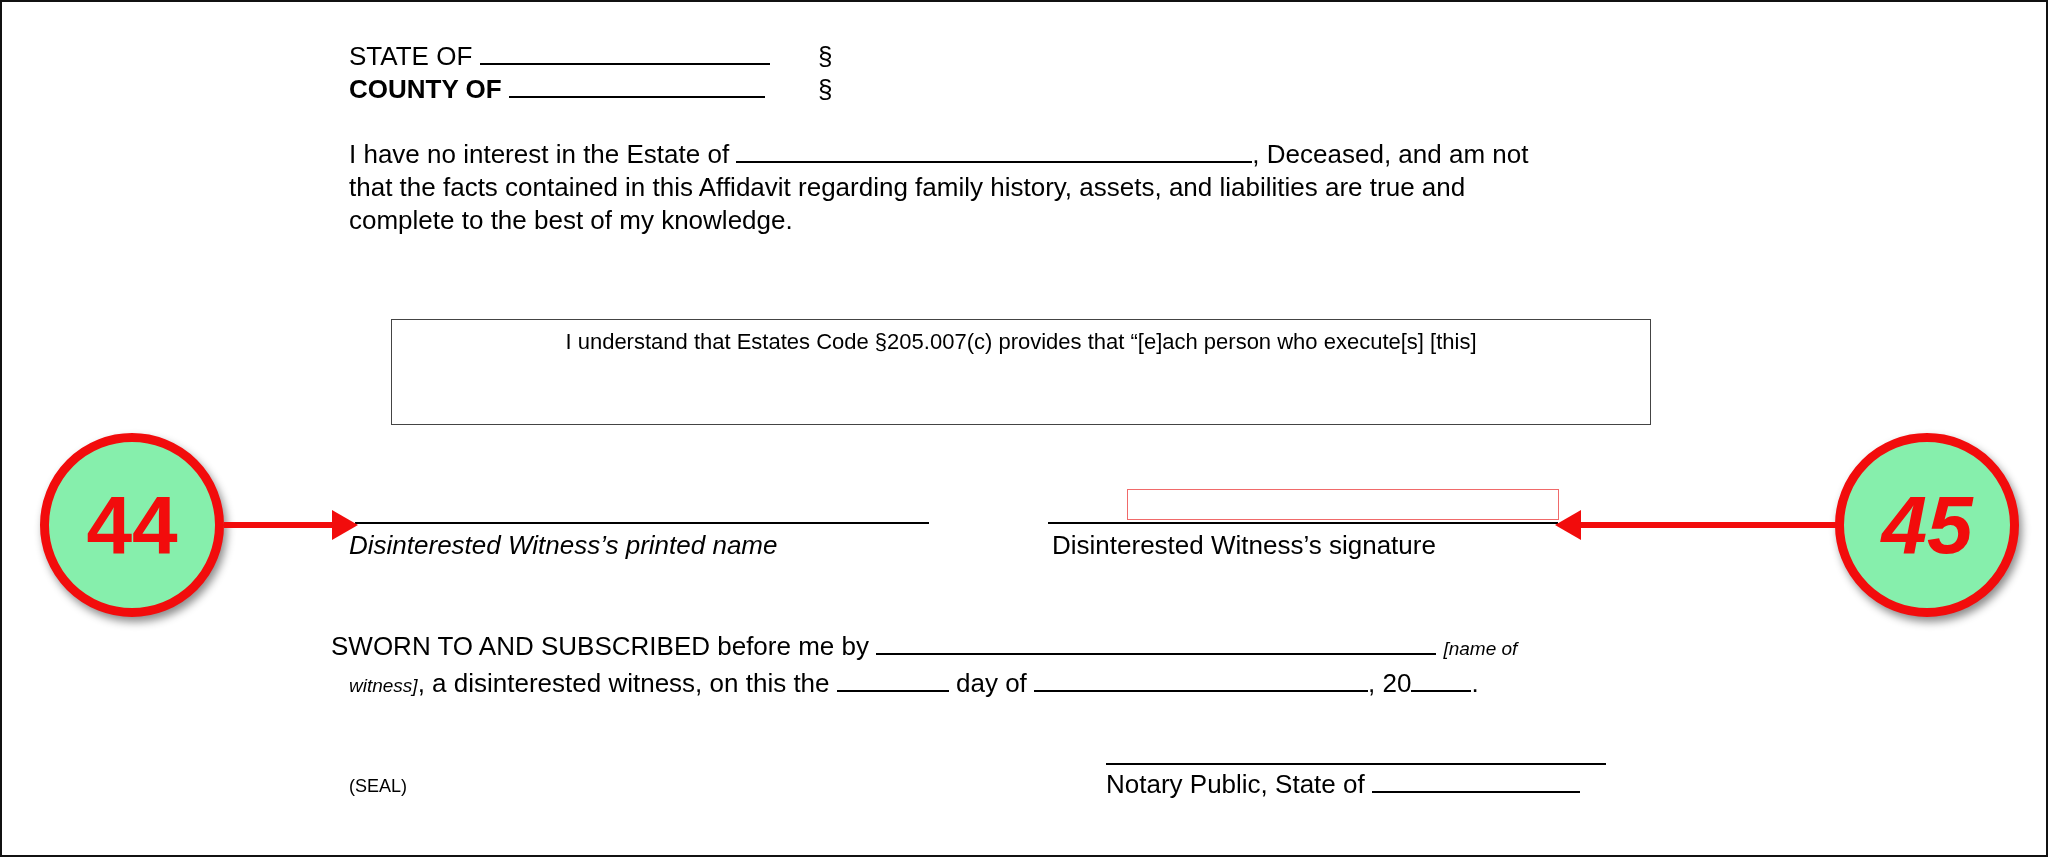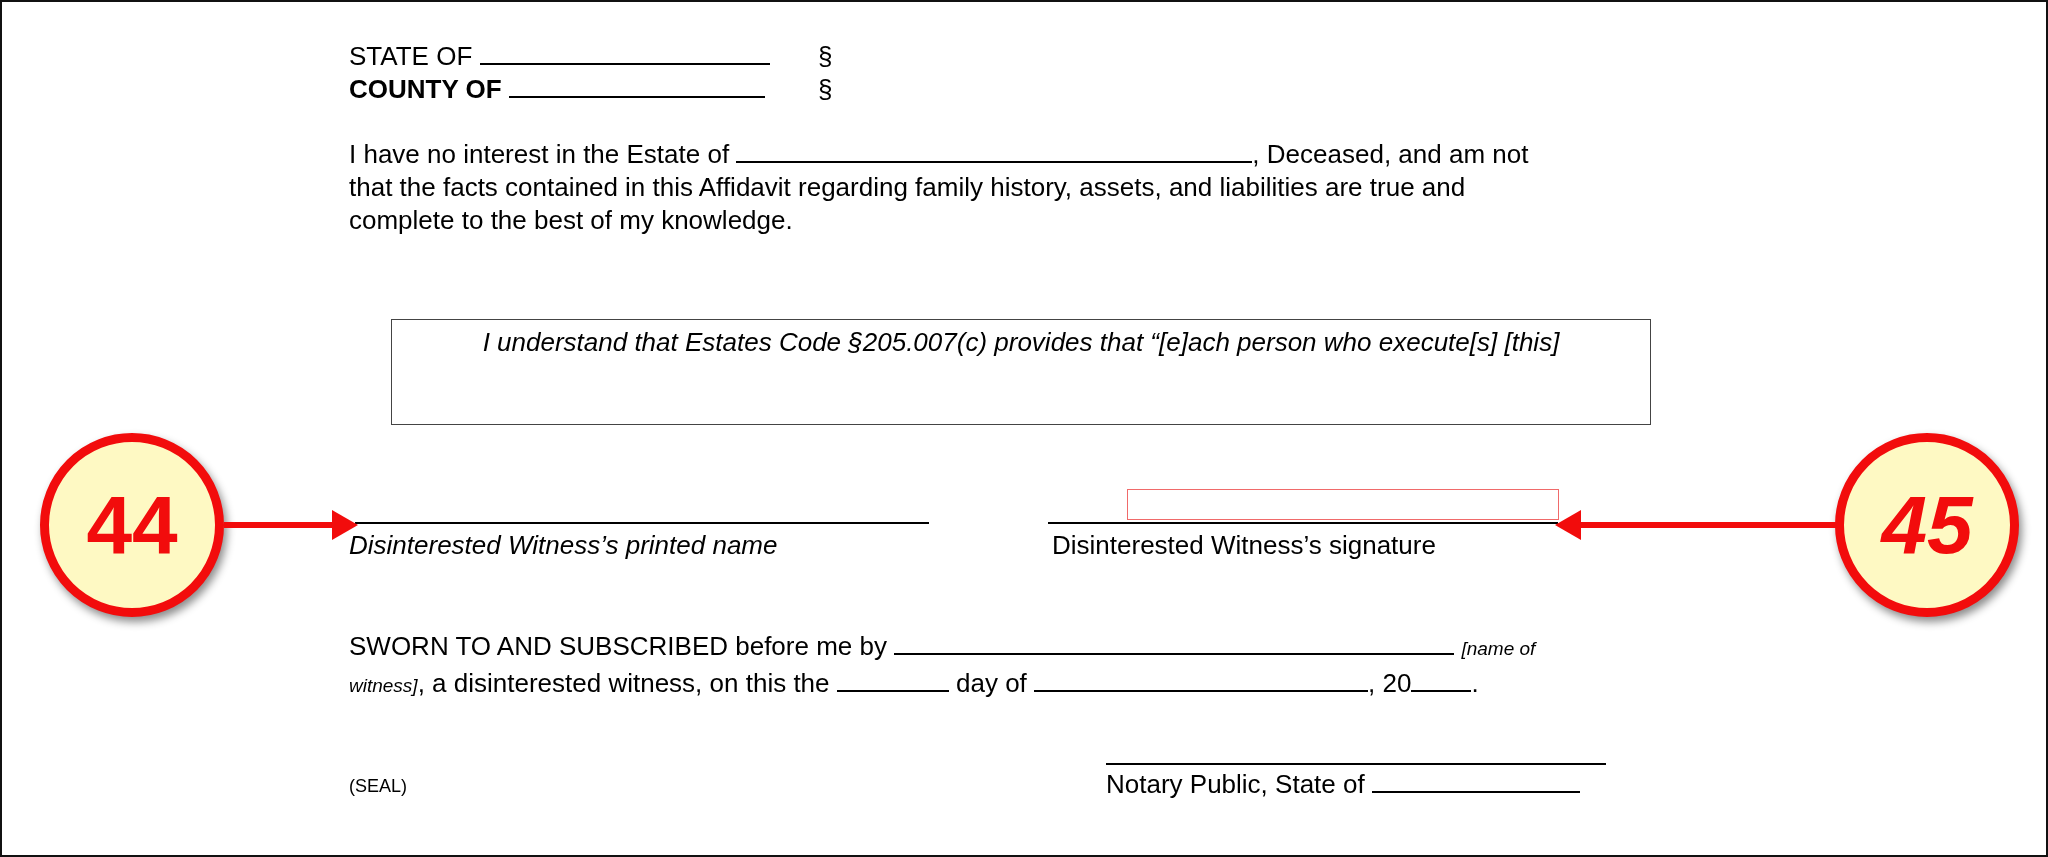--- a/index.html
+++ b/index.html
@@ -6,28 +6,28 @@
   body { width: 2048px; height: 857px; position: relative; overflow: hidden;
          font-family: "Liberation Sans", sans-serif; color: #000; }
   .frame { position: absolute; left: 0; top: 0; width: 2044px; height: 853px;
            border: 2px solid #111; box-sizing: content-box; background: #fff; }
   .txt { position: absolute; font-size: 26px; line-height: 33px; white-space: nowrap; }
   .blank { display: inline-block; border-bottom: 2px solid #000; height: 22px; vertical-align: baseline; }
   .para { position: absolute; left: 349px; top: 138px; font-size: 26px; line-height: 33px; width: 1320px; }
   .para .line { display: block; white-space: nowrap; }
   .quote-box { position: absolute; left: 391px; top: 319px; width: 1260px; height: 106px;
                border: 1.5px solid #444; box-sizing: border-box; }
-  .quote-box .q { font-style: italic; text-align: center; font-size: 26px; line-height: 32px; padding-top: 6px; }
+  .quote-box .q { text-align: center; font-size: 22px; line-height: 32px; padding-top: 6px; }
   .quote-box .q span { display: block; }
   .sigline { position: absolute; height: 2px; background: #000; }
   .label { position: absolute; font-size: 26px; line-height: 30px; white-space: nowrap; }
   .sig-field { position: absolute; left: 1127px; top: 489px; width: 432px; height: 31px;
                border: 1.5px solid #f06a6a; box-sizing: border-box; background: transparent; }
   .callout { position: absolute; width: 184px; height: 184px; border-radius: 50%;
-             border: 9px solid #f20c0c; background: #fef9c3; box-sizing: border-box;
+             border: 9px solid #f20c0c; background: #86efac; box-sizing: border-box;
              box-shadow: 3px 5px 8px rgba(0,0,0,0.45);
              display: flex; align-items: center; justify-content: center; }
   .callout span { color: #f20c0c; font-weight: bold; font-size: 82px; line-height: 1; }
   .arrow-line { position: absolute; height: 6px; background: #f20c0c; }
   .arrowhead-right { position: absolute; width: 0; height: 0;
                      border-top: 15px solid transparent; border-bottom: 15px solid transparent;
                      border-left: 26px solid #f20c0c; }
   .arrowhead-left { position: absolute; width: 0; height: 0;
                     border-top: 15px solid transparent; border-bottom: 15px solid transparent;
                     border-right: 26px solid #f20c0c; }
@@ -77,21 +77,21 @@
 </div>
 <div class="arrow-line" style="left:224px; top:522px; width:116px;"></div>
 <div class="arrowhead-right" style="left:332px; top:510px;"></div>
 
 <div class="callout" style="left:1835px; top:433px;font-style:italic;">
   <span>45</span>
 </div>
 <div class="arrow-line" style="left:1580px; top:522px; width:258px;"></div>
 <div class="arrowhead-left" style="left:1555px; top:510px;"></div>
 
-<div class="txt" style="left:349px; top:630px;">
+<div class="txt" style="left:331px; top:630px;">
   <span>SWORN TO AND SUBSCRIBED before me by</span>
   <span class="blank" style="width:560px;"></span>
   <span class="small-italic">[name of</span>
 </div>
 <div class="txt" style="left:349px; top:667px;">
   <span class="small-italic">witness]</span><span>, a disinterested witness, on this the</span>
   <span class="blank" style="width:112px;"></span>
   <span>day of</span>
   <span class="blank" style="width:334px;"></span><span>, 20</span><span class="blank" style="width:60px;"></span><span>.</span>
 </div>

